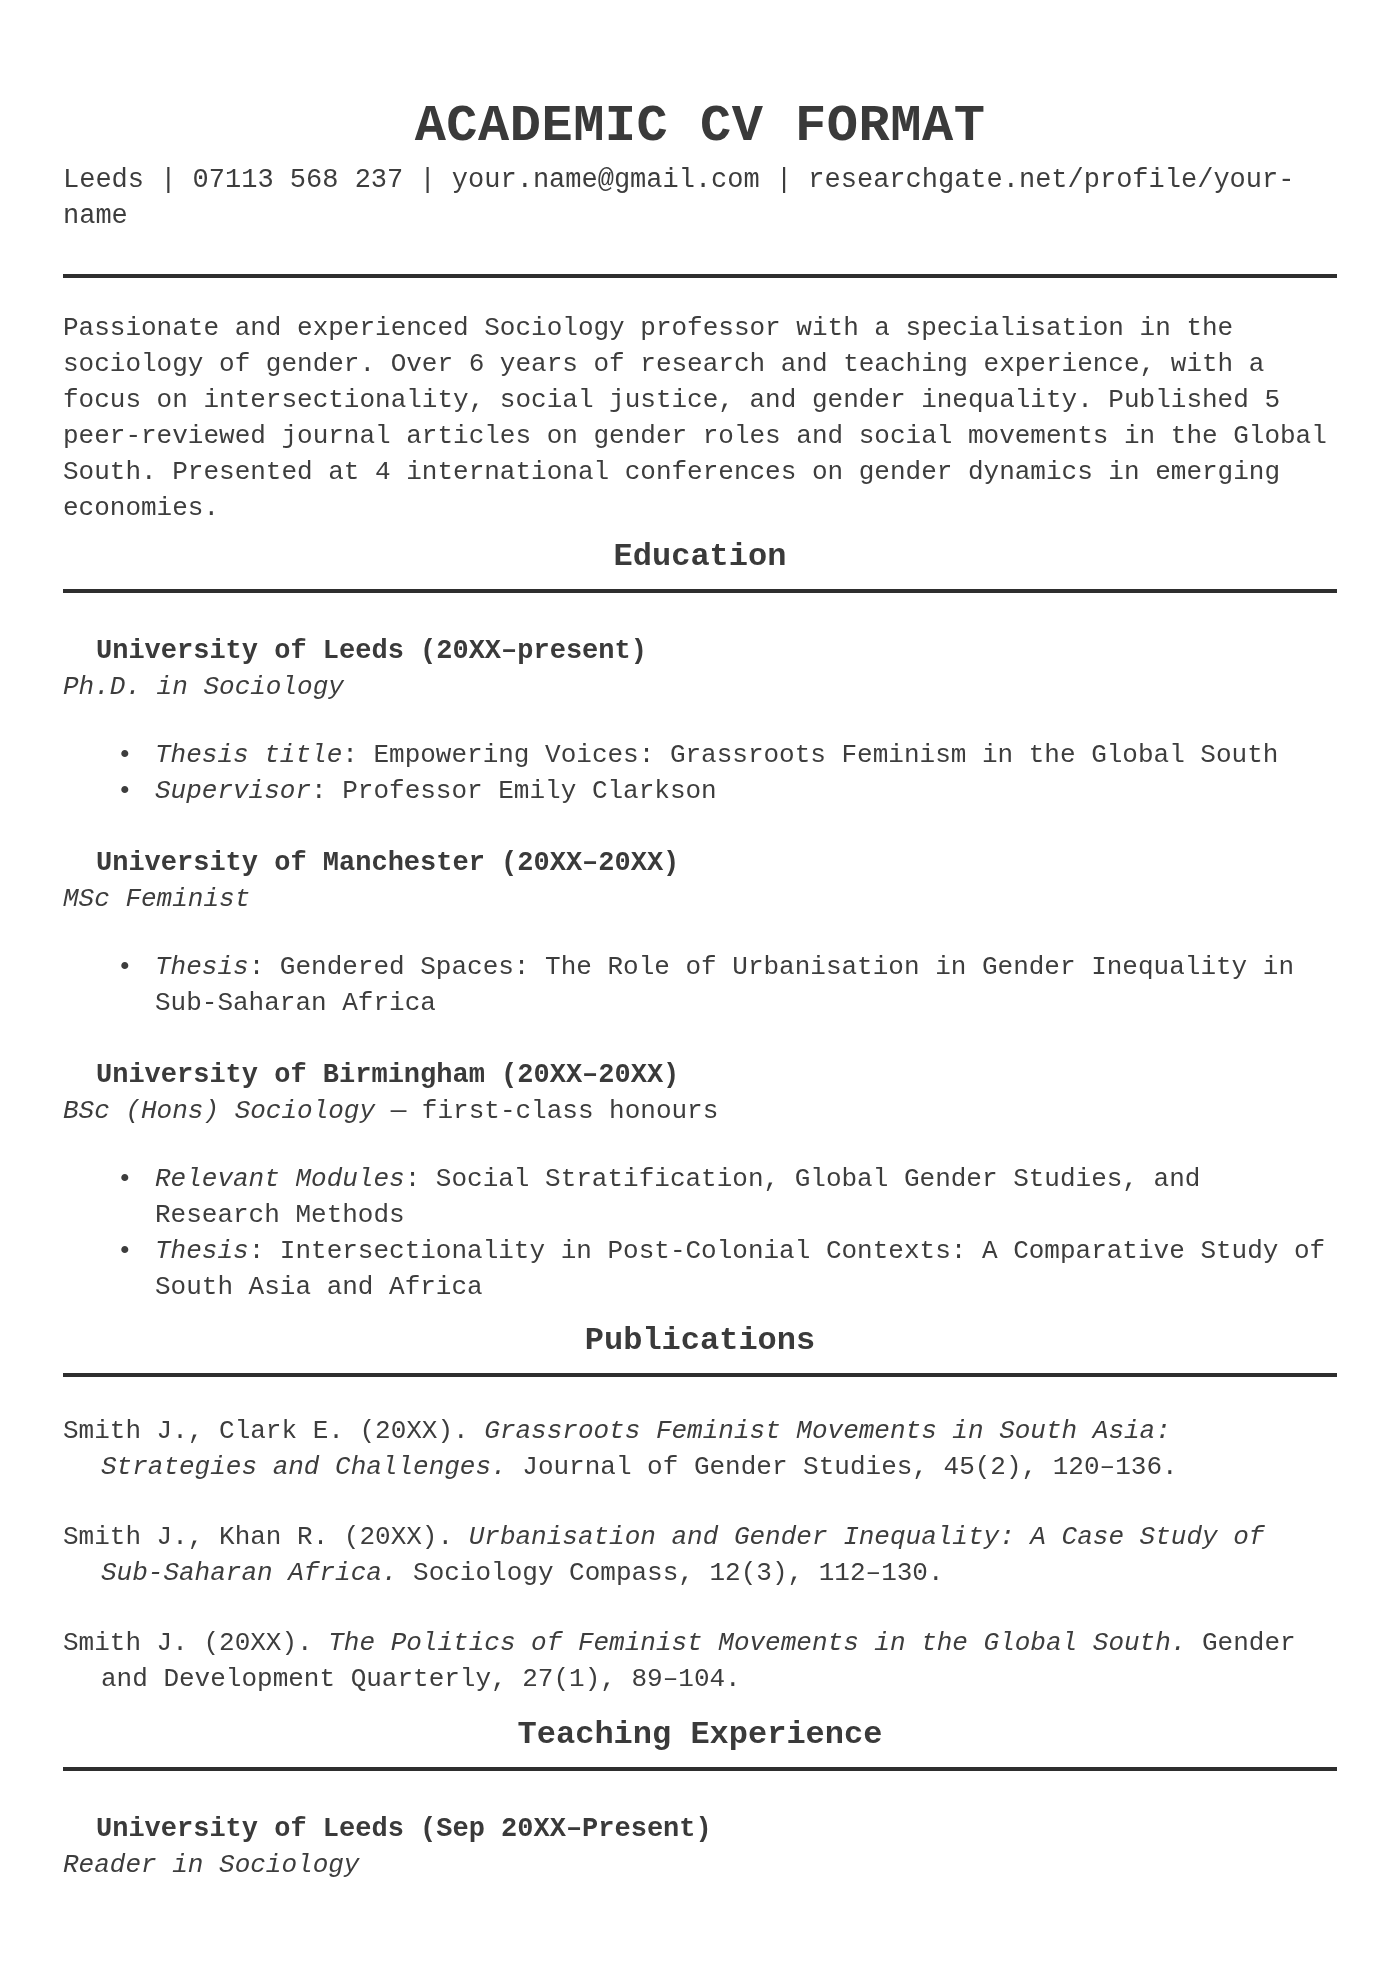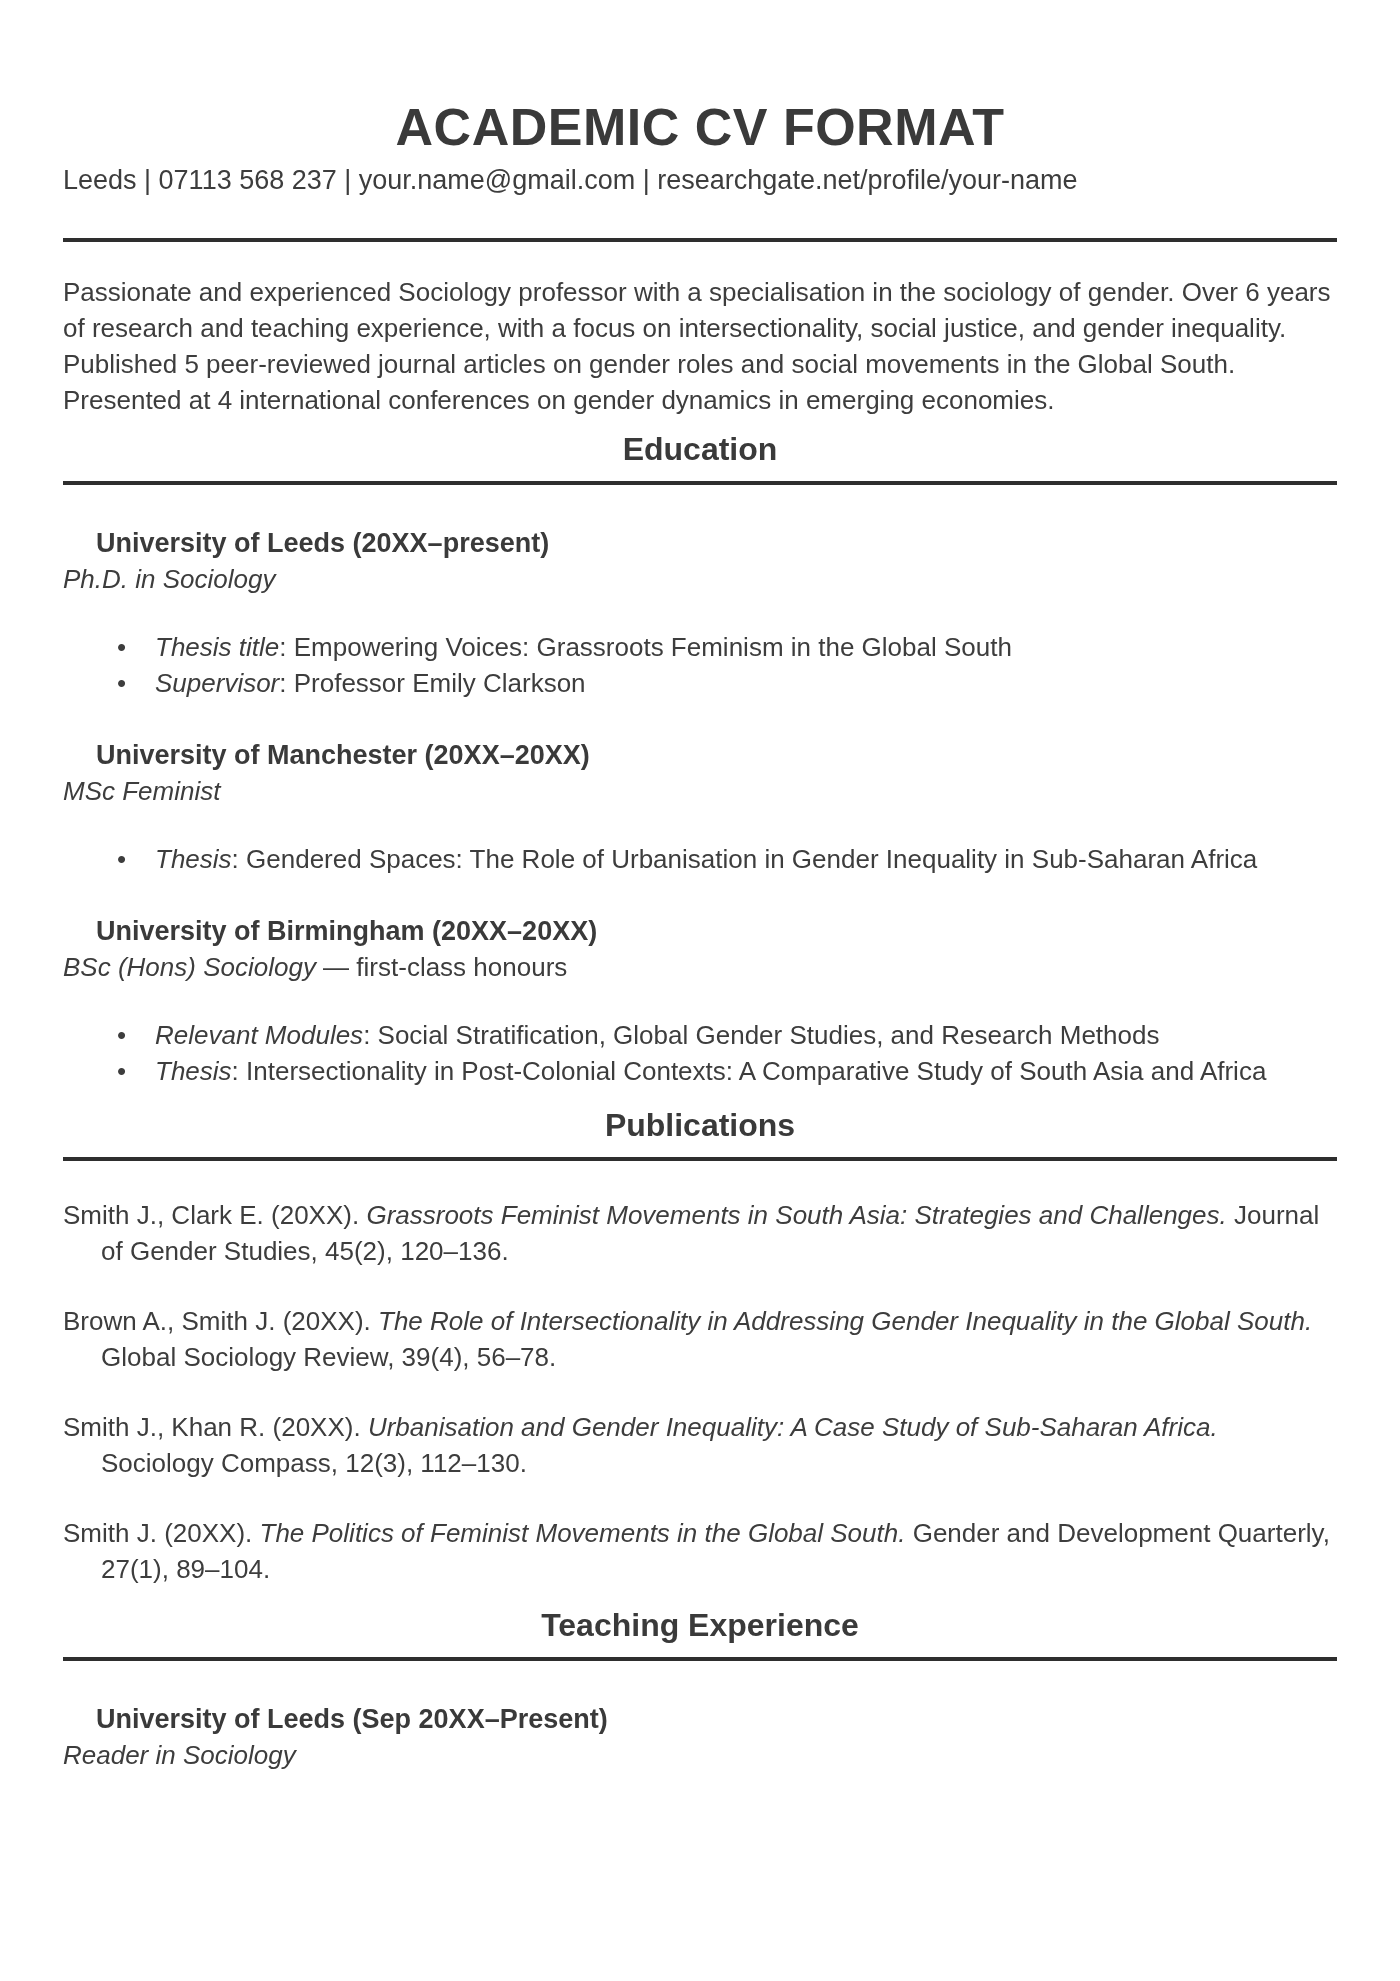--- a/index.html
+++ b/index.html
@@ -3,21 +3,21 @@
 <meta charset="utf-8">
 <style>
   * { margin: 0; padding: 0; box-sizing: border-box; }
   html, body { background: #ffffff; }
   .page {
     width: 1400px;
     height: 1981px;
     margin: 0 auto;
     background: #ffffff;
     padding: 92px 63px 0 63px;
-    font-family: Liberation Sans, sans-serif;
+    font-family: Liberation Mono, monospace;
     color: #3d3d3d;
     font-size: 26px;
     line-height: 36px;
     overflow: hidden;
   }
   .cv-title {
     text-align: center;
     font-size: 52px;
     line-height: 70px;
     font-weight: bold;
@@ -129,21 +129,20 @@
       </div>
     </div>
   </div>
 
   <div>
     <h2 class="section-heading pub">Publications</h2>
     <hr class="rule under-heading">
 
     <p class="pub-entry first"><span>Smith J., Clark E. (20XX). </span><span class="em">Grassroots Feminist Movements in South Asia: Strategies and Challenges.</span><span> Journal of Gender Studies, 45(2), 120–136.</span></p>
 
-    <p class="pub-entry"><span>Brown A., Smith J. (20XX). </span><span class="em">The Role of Intersectionality in Addressing Gender Inequality in the Global South.</span><span> Global Sociology Review, 39(4), 56–78.</span></p>
 
     <p class="pub-entry"><span>Smith J., Khan R. (20XX). </span><span class="em">Urbanisation and Gender Inequality: A Case Study of Sub-Saharan Africa.</span><span> Sociology Compass, 12(3), 112–130.</span></p>
 
     <p class="pub-entry"><span>Smith J. (20XX). </span><span class="em">The Politics of Feminist Movements in the Global South.</span><span> Gender and Development Quarterly, 27(1), 89–104.</span></p>
   </div>
 
   <div>
     <h2 class="section-heading teach">Teaching Experience</h2>
     <hr class="rule under-heading">
 

